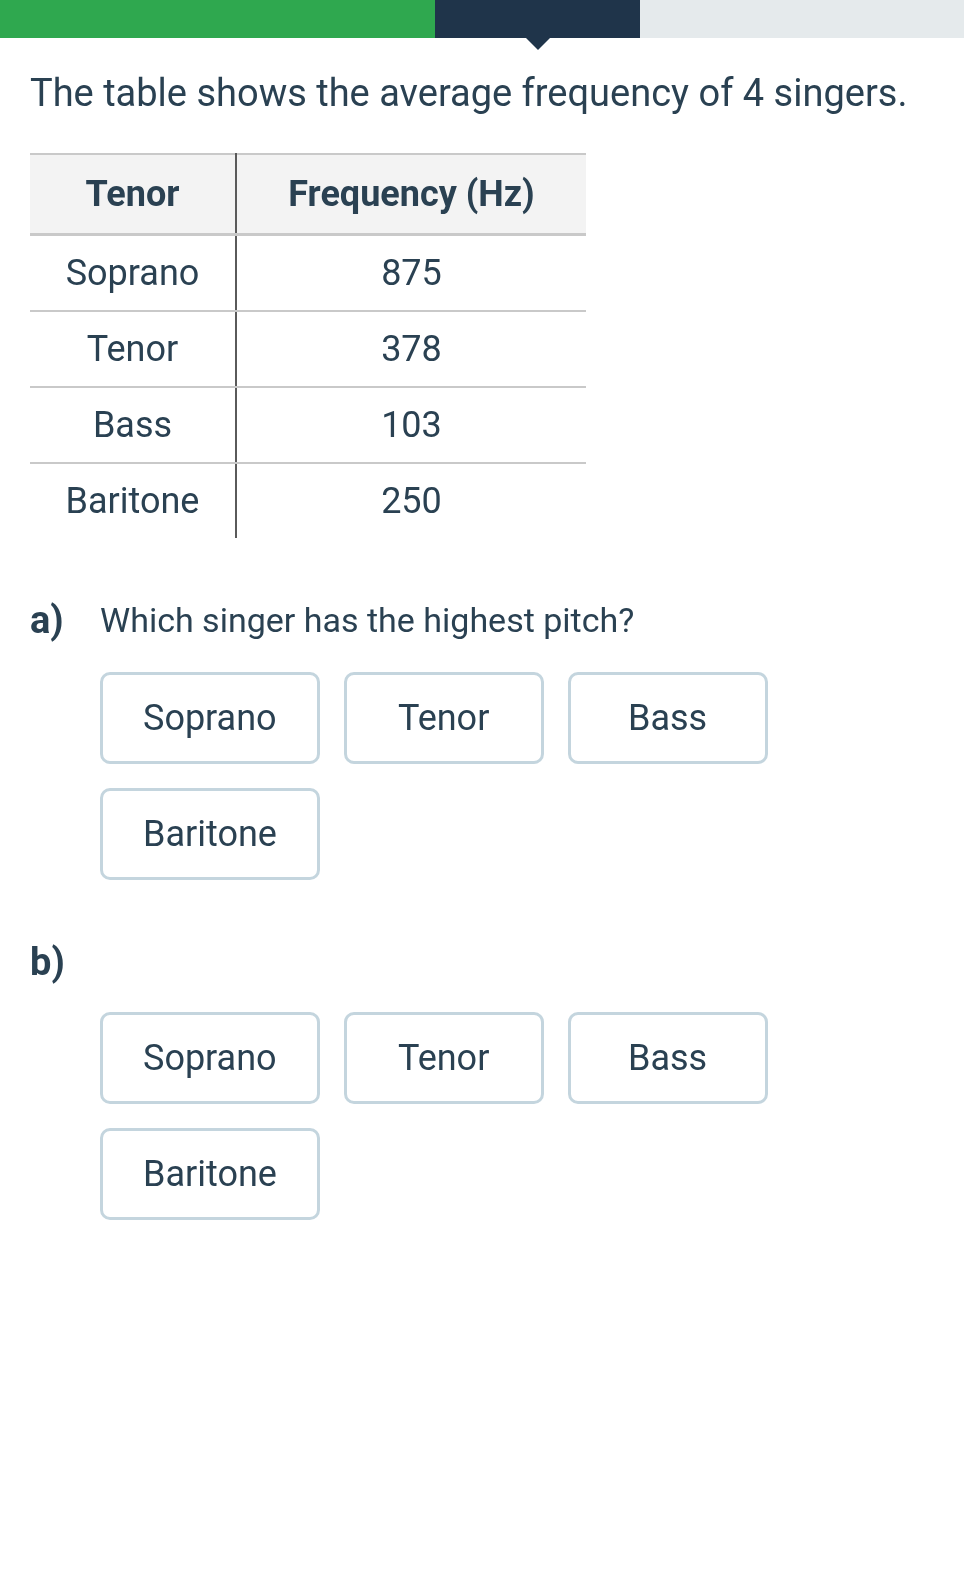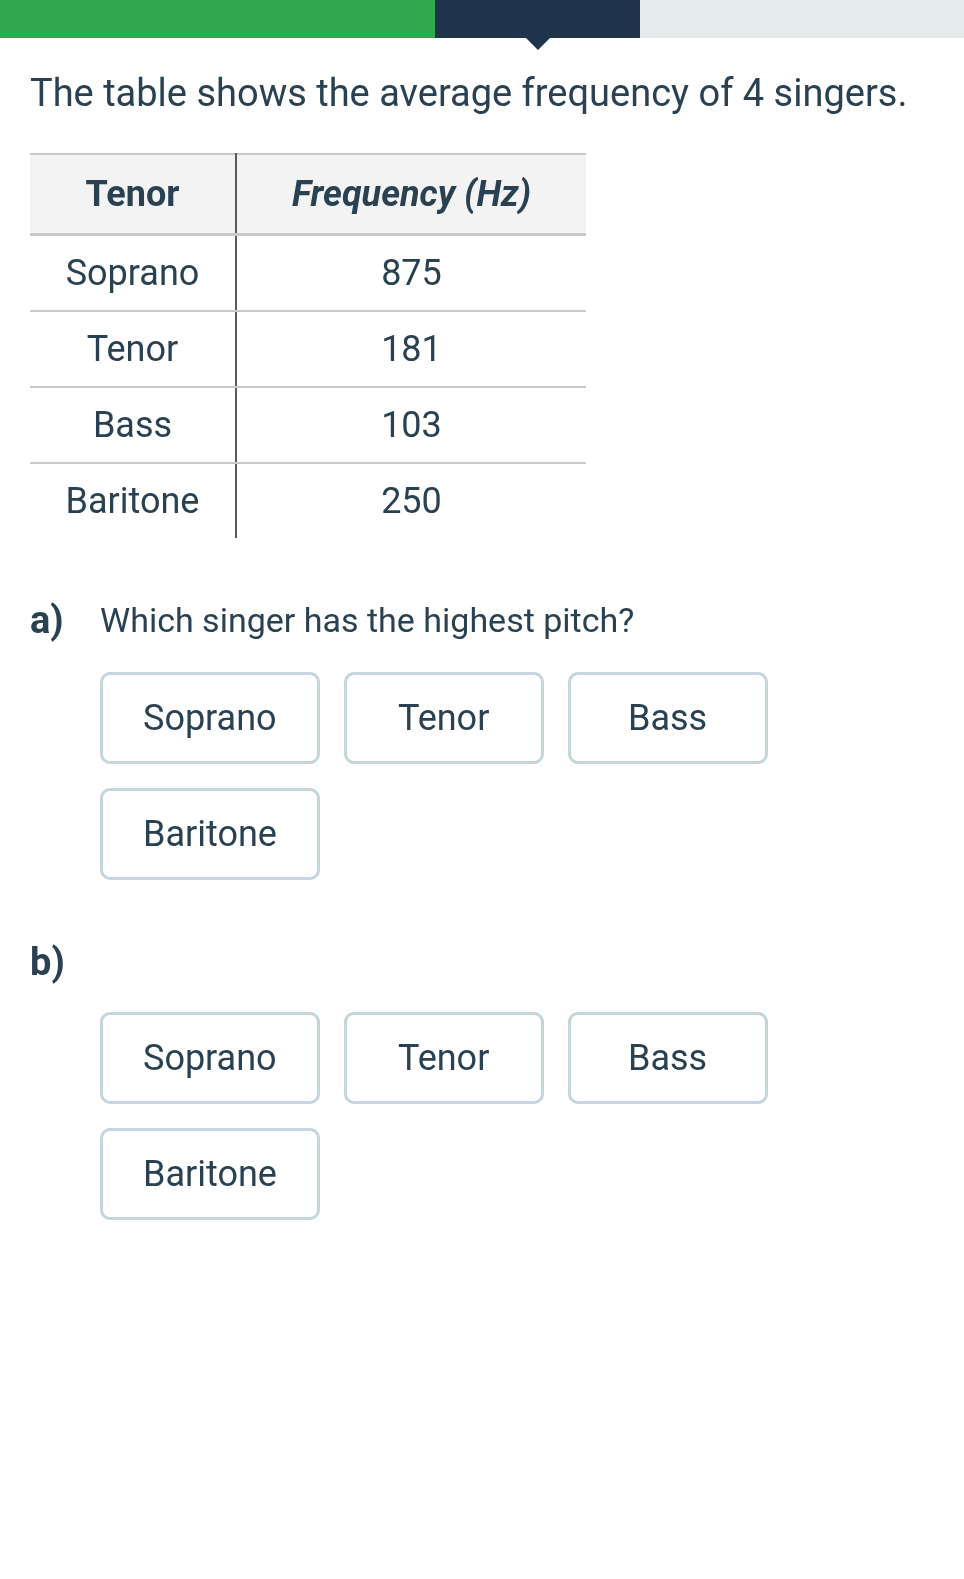--- a/index.html
+++ b/index.html
@@ -51,21 +51,21 @@
     font-weight: 400;
   }
   table.datatable th {
     background: #f3f3f3;
     font-weight: 700;
     padding: 18px 28px;
     border-top: 2px solid #c9c9c9;
     border-bottom: 3px solid #c9c9c9;
   }
   table.datatable th:first-child { border-right: 2px solid #5a5a5a; width: 206px;}
-  table.datatable th:last-child { width: 350px; font-style: italic; }
+  table.datatable th:last-child { width: 350px; }
   table.datatable td {
     padding: 16px 10px;
     border-bottom: 2px solid #c9c9c9;
   }
   table.datatable td:first-child { border-right: 2px solid #5a5a5a; }
   table.datatable tr:last-child td { border-bottom: none; }
   table.datatable tr:last-child td:first-child { border-right: 2px solid #5a5a5a; }
 
   .question-row {
     display: flex;
@@ -122,21 +122,21 @@
         <th>Frequency (Hz)</th>
       </tr>
     </thead>
     <tbody>
       <tr>
         <td>Soprano</td>
         <td>875</td>
       </tr>
       <tr>
         <td>Tenor</td>
-        <td>181</td>
+        <td>378</td>
       </tr>
       <tr>
         <td>Bass</td>
         <td>103</td>
       </tr>
       <tr>
         <td>Baritone</td>
         <td>250</td>
       </tr>
     </tbody>

